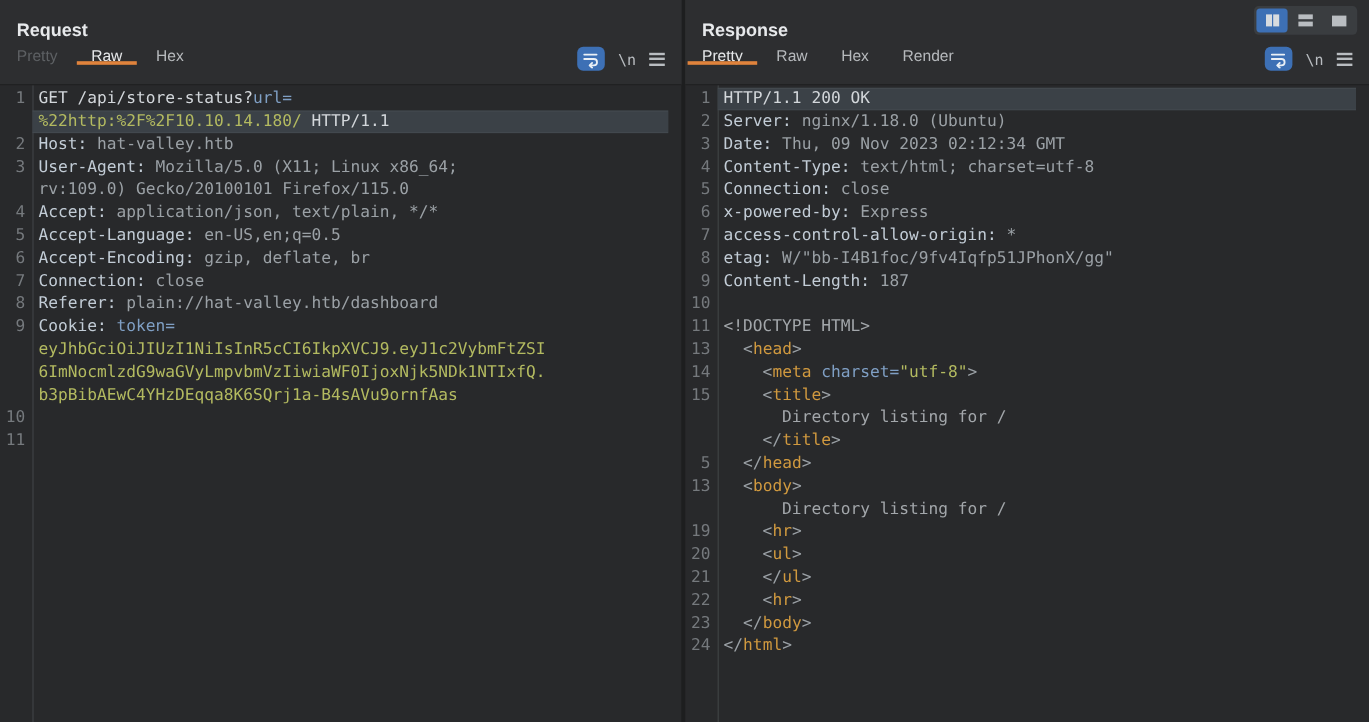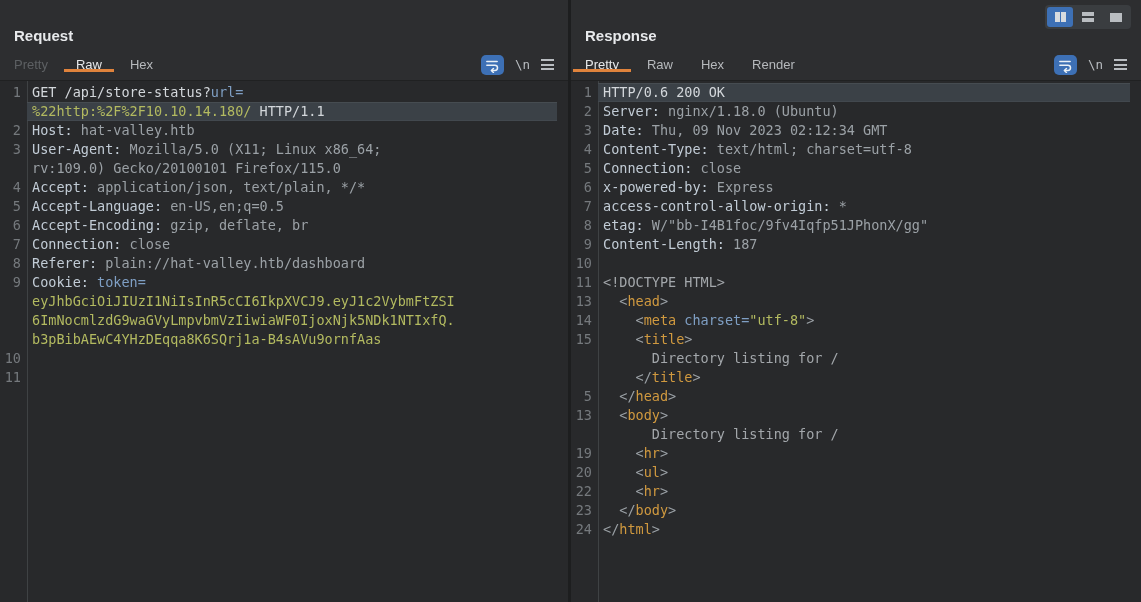--- a/index.html
+++ b/index.html
@@ -15,22 +15,22 @@
   html,body{margin:0;padding:0}
   body{width:1141px;height:602px;overflow:hidden;background:var(--divider_bg);
        font-family:"Liberation Sans",sans-serif;}
   .app{display:flex;width:1141px;height:602px}
   .panel{display:flex;flex-direction:column;background:var(--editor_bg);height:100%}
   .panel.left{width:568px}
   .splitter{width:3px;background:var(--divider_bg)}
   .panel.right{width:570px}
 
   .phead{background:var(--header_bg);position:relative;flex:none;border-bottom:1px solid #202122}
-  .ptitle{padding:26px 14px 0;font-size:15px;line-height:20px;font-weight:bold;color:#e7e9eb}
-  .tabrow{display:flex;align-items:center;height:31px;margin-top:3px;padding-left:2px}
+  .ptitle{padding:16px 14px 0;font-size:15px;line-height:20px;font-weight:bold;color:#e7e9eb}
+  .tabrow{display:flex;align-items:flex-start;height:31px;margin-top:3px;padding-left:2px}
   .tabs{display:flex;gap:4px}
   .tab{position:relative;border:0;background:none;padding:0 12px;font-size:13px;
        font-family:"Liberation Sans",sans-serif;cursor:pointer}
   .tab.active{color:var(--tab_active)}
   .tab.normal{color:var(--tab_inactive)}
   .tab.disabled{color:var(--tab_disabled)}
   .tab.active::after{content:"";position:absolute;left:0;right:0;bottom:0;height:3px;
        background:var(--accent_orange)}
   .tools{margin-left:auto;display:flex;align-items:center;gap:11px;padding-right:14px}
   .wrapbtn{width:23px;height:20px;border:0;border-radius:5px;background:var(--active_button_blue);
@@ -206,21 +206,21 @@
               <i></i>
               <i></i>
               <i></i>
             </button>
         </div>
       </div>
     </div>
     <div class="code">
         <div class="crow hl">
           <span class="ln">1</span>
-          <span class="lt"><span class="tk-p">HTTP/0.6 200 OK</span></span>
+          <span class="lt"><span class="tk-p">HTTP/1.1 200 OK</span></span>
         </div>
         <div class="crow">
           <span class="ln">2</span>
           <span class="lt"><span class="tk-hn">Server:</span><span class="tk-hv"> nginx/1.18.0 (Ubuntu)</span></span>
         </div>
         <div class="crow">
           <span class="ln">3</span>
           <span class="lt"><span class="tk-hn">Date:</span><span class="tk-hv"> Thu, 09 Nov 2023 02:12:34 GMT</span></span>
         </div>
         <div class="crow">
@@ -289,20 +289,24 @@
         </div>
         <div class="crow">
           <span class="ln">19</span>
           <span class="lt"><span class="tk-txt">    </span><span class="tk-pun">&lt;</span><span class="tk-tag">hr</span><span class="tk-pun">&gt;</span></span>
         </div>
         <div class="crow">
           <span class="ln">20</span>
           <span class="lt"><span class="tk-txt">    </span><span class="tk-pun">&lt;</span><span class="tk-tag">ul</span><span class="tk-pun">&gt;</span></span>
         </div>
         <div class="crow">
+          <span class="ln">21</span>
+          <span class="lt"><span class="tk-txt">    </span><span class="tk-pun">&lt;/</span><span class="tk-tag">ul</span><span class="tk-pun">&gt;</span></span>
+        </div>
+        <div class="crow">
           <span class="ln">22</span>
           <span class="lt"><span class="tk-txt">    </span><span class="tk-pun">&lt;</span><span class="tk-tag">hr</span><span class="tk-pun">&gt;</span></span>
         </div>
         <div class="crow">
           <span class="ln">23</span>
           <span class="lt"><span class="tk-txt">  </span><span class="tk-pun">&lt;/</span><span class="tk-tag">body</span><span class="tk-pun">&gt;</span></span>
         </div>
         <div class="crow">
           <span class="ln">24</span>
           <span class="lt"><span class="tk-pun">&lt;/</span><span class="tk-tag">html</span><span class="tk-pun">&gt;</span></span>

